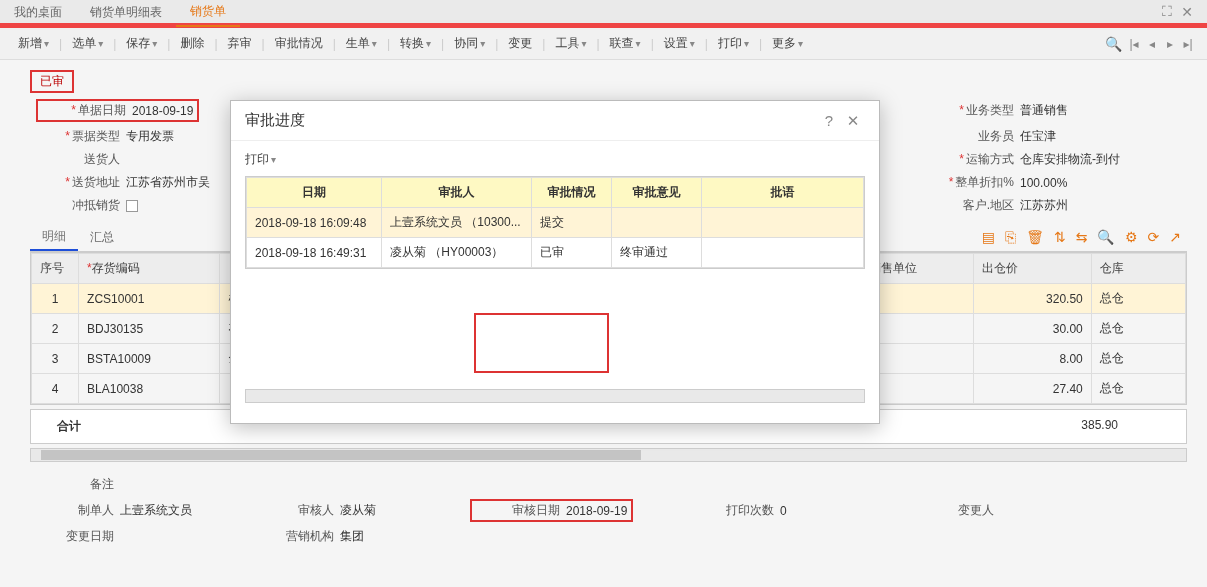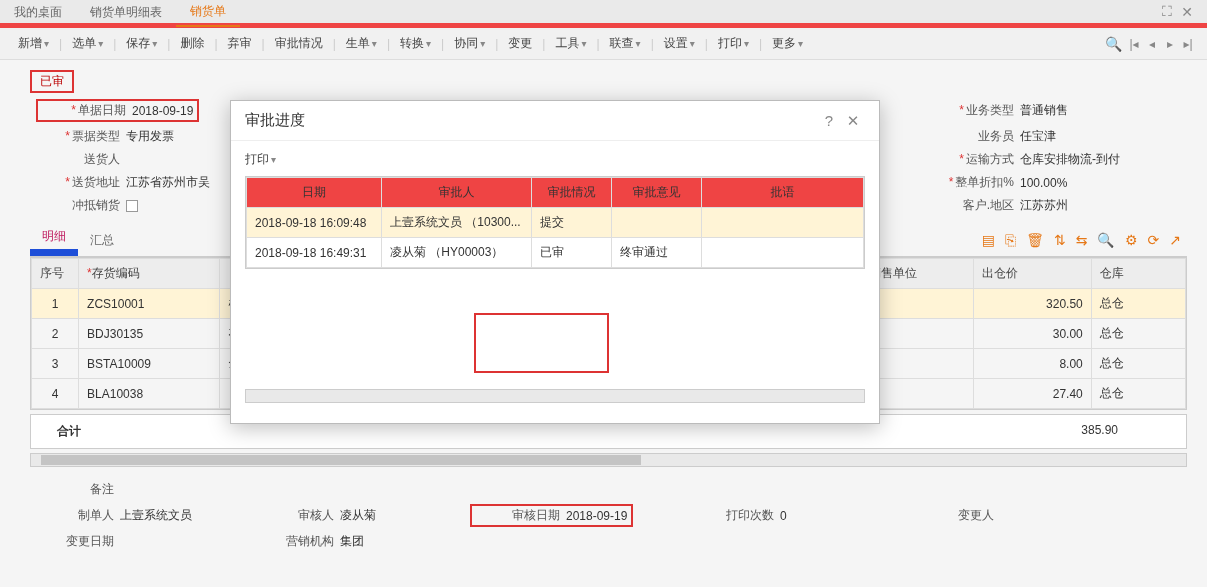--- a/index.html
+++ b/index.html
@@ -33,21 +33,21 @@
 .cell.c4 { flex: 1; }
 .lbl { width: 90px; text-align: right; color: #555; padding-right: 6px; }
 .lbl .req { color: #d33; margin-right: 2px; }
 .val { color: #333; }
 .red-box { border: 2px solid #d33; padding: 1px 4px; display: inline-flex; align-items: center; }
 .checkbox-empty { display: inline-block; width: 12px; height: 12px; border: 1px solid #999; background: #fff; }
 
 
 .subtabs { display: flex; border-bottom: 1px solid #ccc; margin: 10px 20px 0 30px; align-items: center; }
 .subtab { padding: 4px 12px; color: #666; cursor: pointer; }
-.subtab.active { color: #be185d; border-bottom: 7px solid #1d4ed8; }
+.subtab.active { color: #737373; border-bottom: 2px solid #1d4ed8; }
 .subtabs .spacer { flex: 1; }
 .grid-icons { display: flex; gap: 10px; padding-right: 6px; }
 .grid-icon { color: #e67817; cursor: pointer; font-size: 14px; }
 
 
 .grid { margin: 0 20px 0 30px; border: 1px solid #ccc; }
 .grid table { width: 100%; border-collapse: collapse; table-layout: fixed; }
 .grid th, .grid td { border: 1px solid #ddd; padding: 6px 8px; text-align: left; white-space: nowrap; overflow: hidden; }
 .grid th { background: #ededed; font-weight: normal; color: #444; }
 .grid th .req { color: #d33; }
@@ -78,21 +78,21 @@
 .modal-header { display: flex; align-items: center; padding: 10px 14px; border-bottom: 1px solid #eee; }
 .modal-title { font-size: 15px; color: #333; }
 .modal-header .spacer { flex: 1; }
 .modal-header .mh-icon { width: 24px; text-align: center; color: #888; cursor: pointer; font-size: 15px; }
 .modal-body { padding: 10px 14px 20px; }
 .modal-toolbar { margin-bottom: 8px; }
 .modal-toolbar .tb-item { padding: 0; }
 .modal-grid { border: 1px solid #ccc; }
 .modal-grid table { width: 100%; border-collapse: collapse; table-layout: fixed; }
 .modal-grid th, .modal-grid td { border: 1px solid #ddd; padding: 6px 8px; font-size: 12px; white-space: nowrap; overflow: hidden; }
-.modal-grid th { background: #ef4444; font-weight: normal; }
+.modal-grid th { background: #fef9c3; font-weight: bold; }
 .modal-grid tr.r1 td { background: #fff4d6; }
 .mcol-date { width: 135px; }
 .mcol-p1 { width: 150px; }
 .mcol-p2 { width: 80px; }
 .mcol-p3 { width: 90px; }
 .red-box2 { position: absolute; border: 2px solid #d33; pointer-events: none; }
 .rb-date { left: 243px; top: 212px; width: 135px; height: 60px; }
 .modal-scroll { margin-top: 120px; height: 14px; background: #e9e9e9; border: 1px solid #ccc; }
 
 </style>

